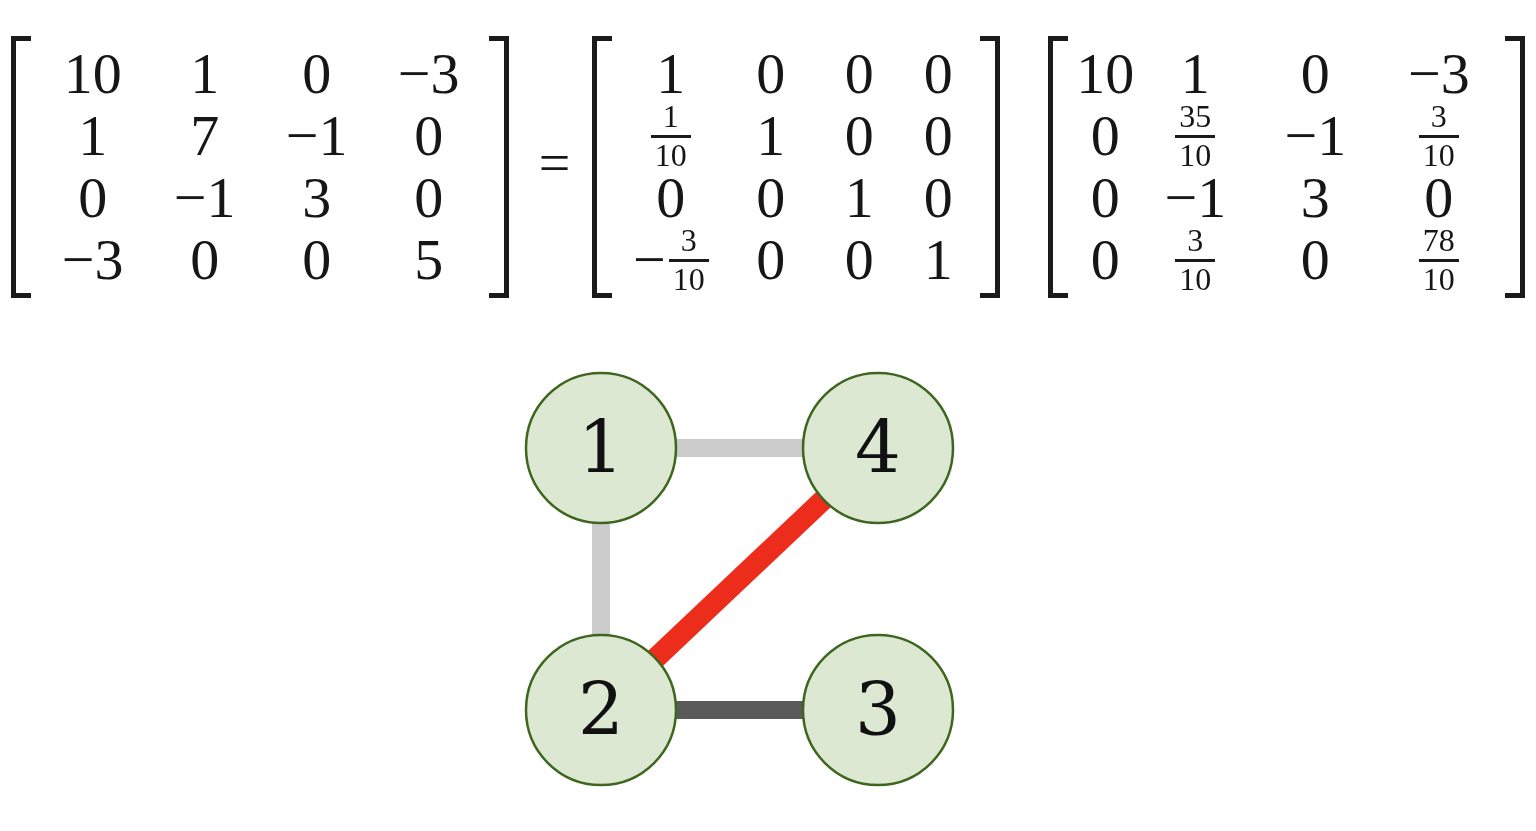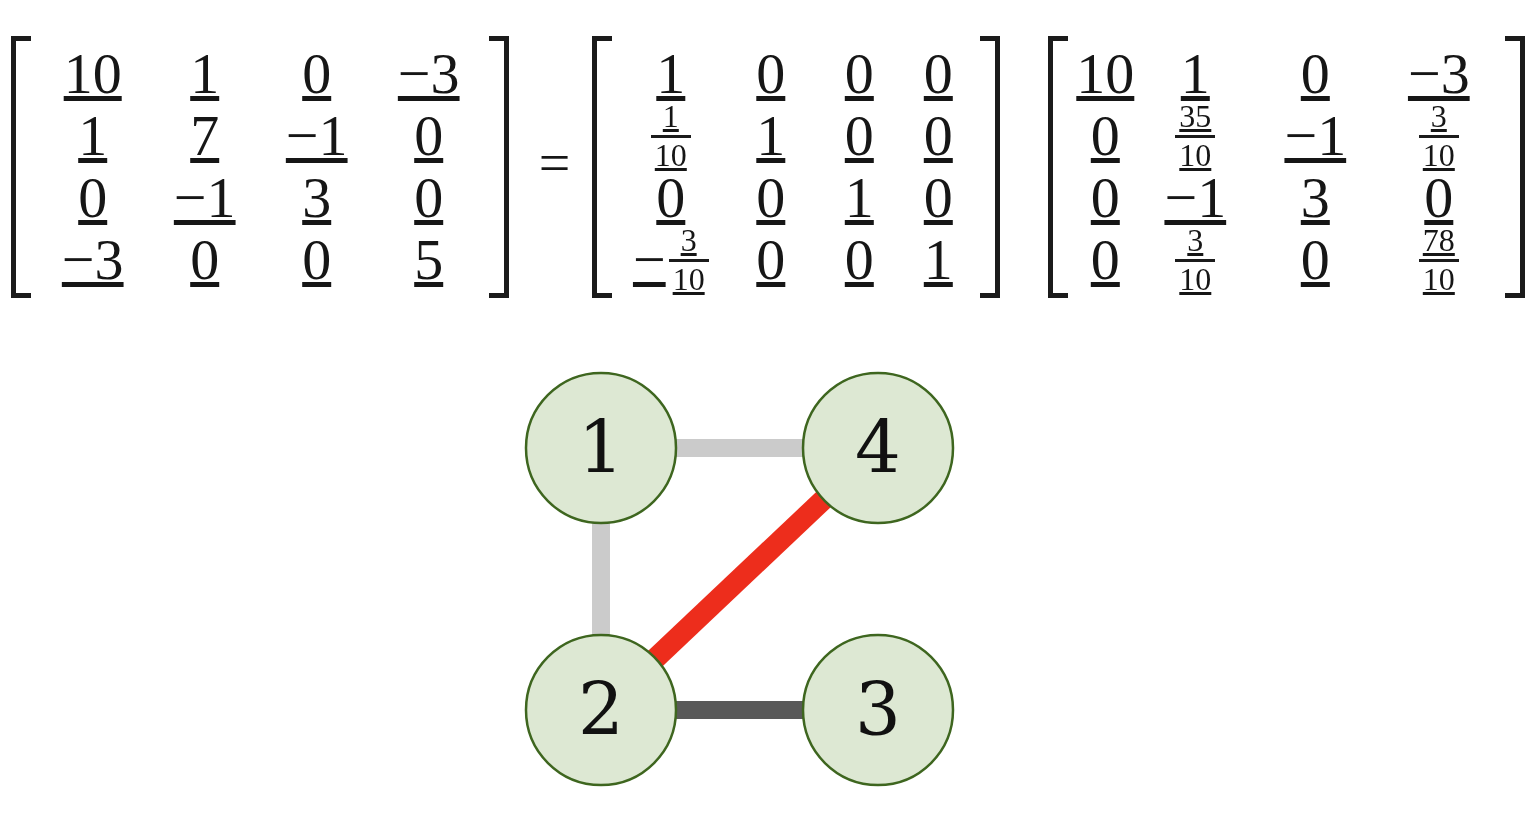--- a/index.html
+++ b/index.html
@@ -12,21 +12,20 @@
     display:flex;align-items:center;justify-content:center;
     margin-top:36px;
   }
   .matrix{display:flex;align-items:stretch;}
   .bracket{width:15px;border:5px solid #1b1b1b;}
   .bracket.left{border-right:none;}
   .bracket.right{border-left:none;}
   .matrix-grid{
     display:grid;align-content:center;
     padding:7px 4px 7px 6px;
-    text-decoration:underline;
   }
   .m1 .matrix-grid{grid-template-columns:112px 112px 112px 112px;}
   .m2 .matrix-grid{grid-template-columns:105px 95px 82px 76px;}
   .m3 .matrix-grid{grid-template-columns:62px 118px 122px 125px;}
   .mcell{
     height:62px;display:flex;align-items:center;justify-content:center;
     font-size:58px;line-height:1;overflow:visible;
   }
   .frac{
     display:inline-flex;flex-direction:column;text-align:center;

